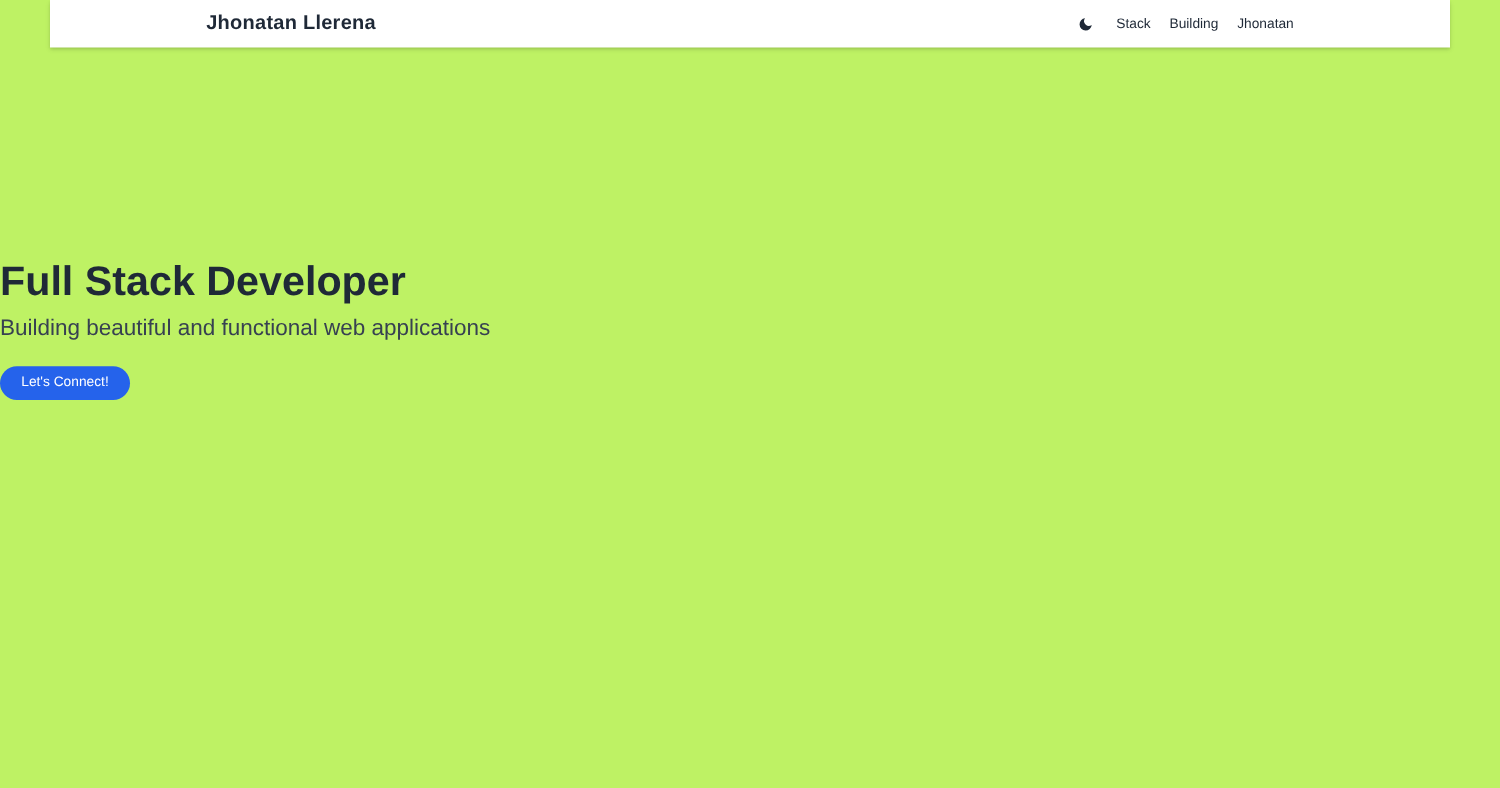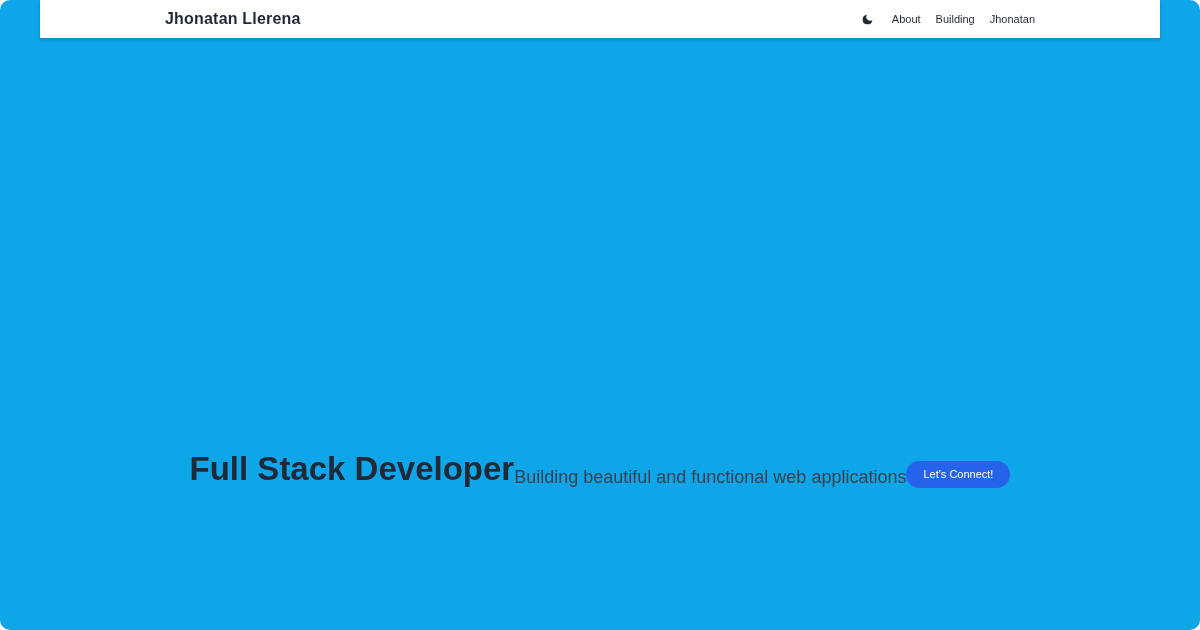--- a/index.html
+++ b/index.html
@@ -5,21 +5,21 @@
   * { box-sizing: border-box; }
   html, body { margin: 0; padding: 0; }
   body {
     width: 1200px;
     height: 630px;
     overflow: hidden;
     background: #ffffff;
     font-family: "Liberation Sans", sans-serif;
     color: var(--text-dark, #1f2937);
   }
-  .page { width: 1200px; height: 630px; background: #0ea5e9; border-radius: 10px; }
+  .page { width: 1200px; height: 630px; background: #bef264; }
 
   
   .site-header {
     margin: 0 40px;
     height: 38px;
     background: #ffffff;
     box-shadow: 0 2px 4px rgba(0,0,0,0.12), 0 1px 2px rgba(0,0,0,0.08);
     position: relative;
     z-index: 2;
   }
@@ -55,22 +55,22 @@
     font-size: 11px;
     color: var(--text-dark, #1f2937);
     text-decoration: none;
     cursor: pointer;
   }
 
   
   .hero {
     height: 460px;
     display: flex;
-    flex-direction: row;
-    align-items: flex-end;
+    flex-direction: column;
+    align-items: flex-start;
     justify-content: center;
     text-align: center;
     padding-bottom: 10px;
   }
   .hero-title {
     margin: 0;
     font-size: 33px;
     line-height: 1.15;
     font-weight: bold;
     color: var(--text-dark, #1f2937);
@@ -100,21 +100,21 @@
 
   <header class="site-header">
     <div class="header-inner">
       <a class="brand">Jhonatan Llerena</a>
       <nav class="nav">
         <button class="theme-toggle" aria-label="Toggle dark mode">
           <svg viewBox="0 0 24 24" aria-hidden="true">
             <path d="M21 12.79A9 9 0 1 1 11.21 3 7 7 0 0 0 21 12.79z"></path>
           </svg>
         </button>
-        <a class="nav-link">About</a>
+        <a class="nav-link">Stack</a>
         <a class="nav-link">Building</a>
         <a class="nav-link">Jhonatan</a>
       </nav>
     </div>
   </header>
 
   <main class="hero">
     <h1 class="hero-title">Full Stack Developer</h1>
     <p class="hero-subtitle">Building beautiful and functional web applications</p>
     <button class="cta">Let's Connect!</button>

